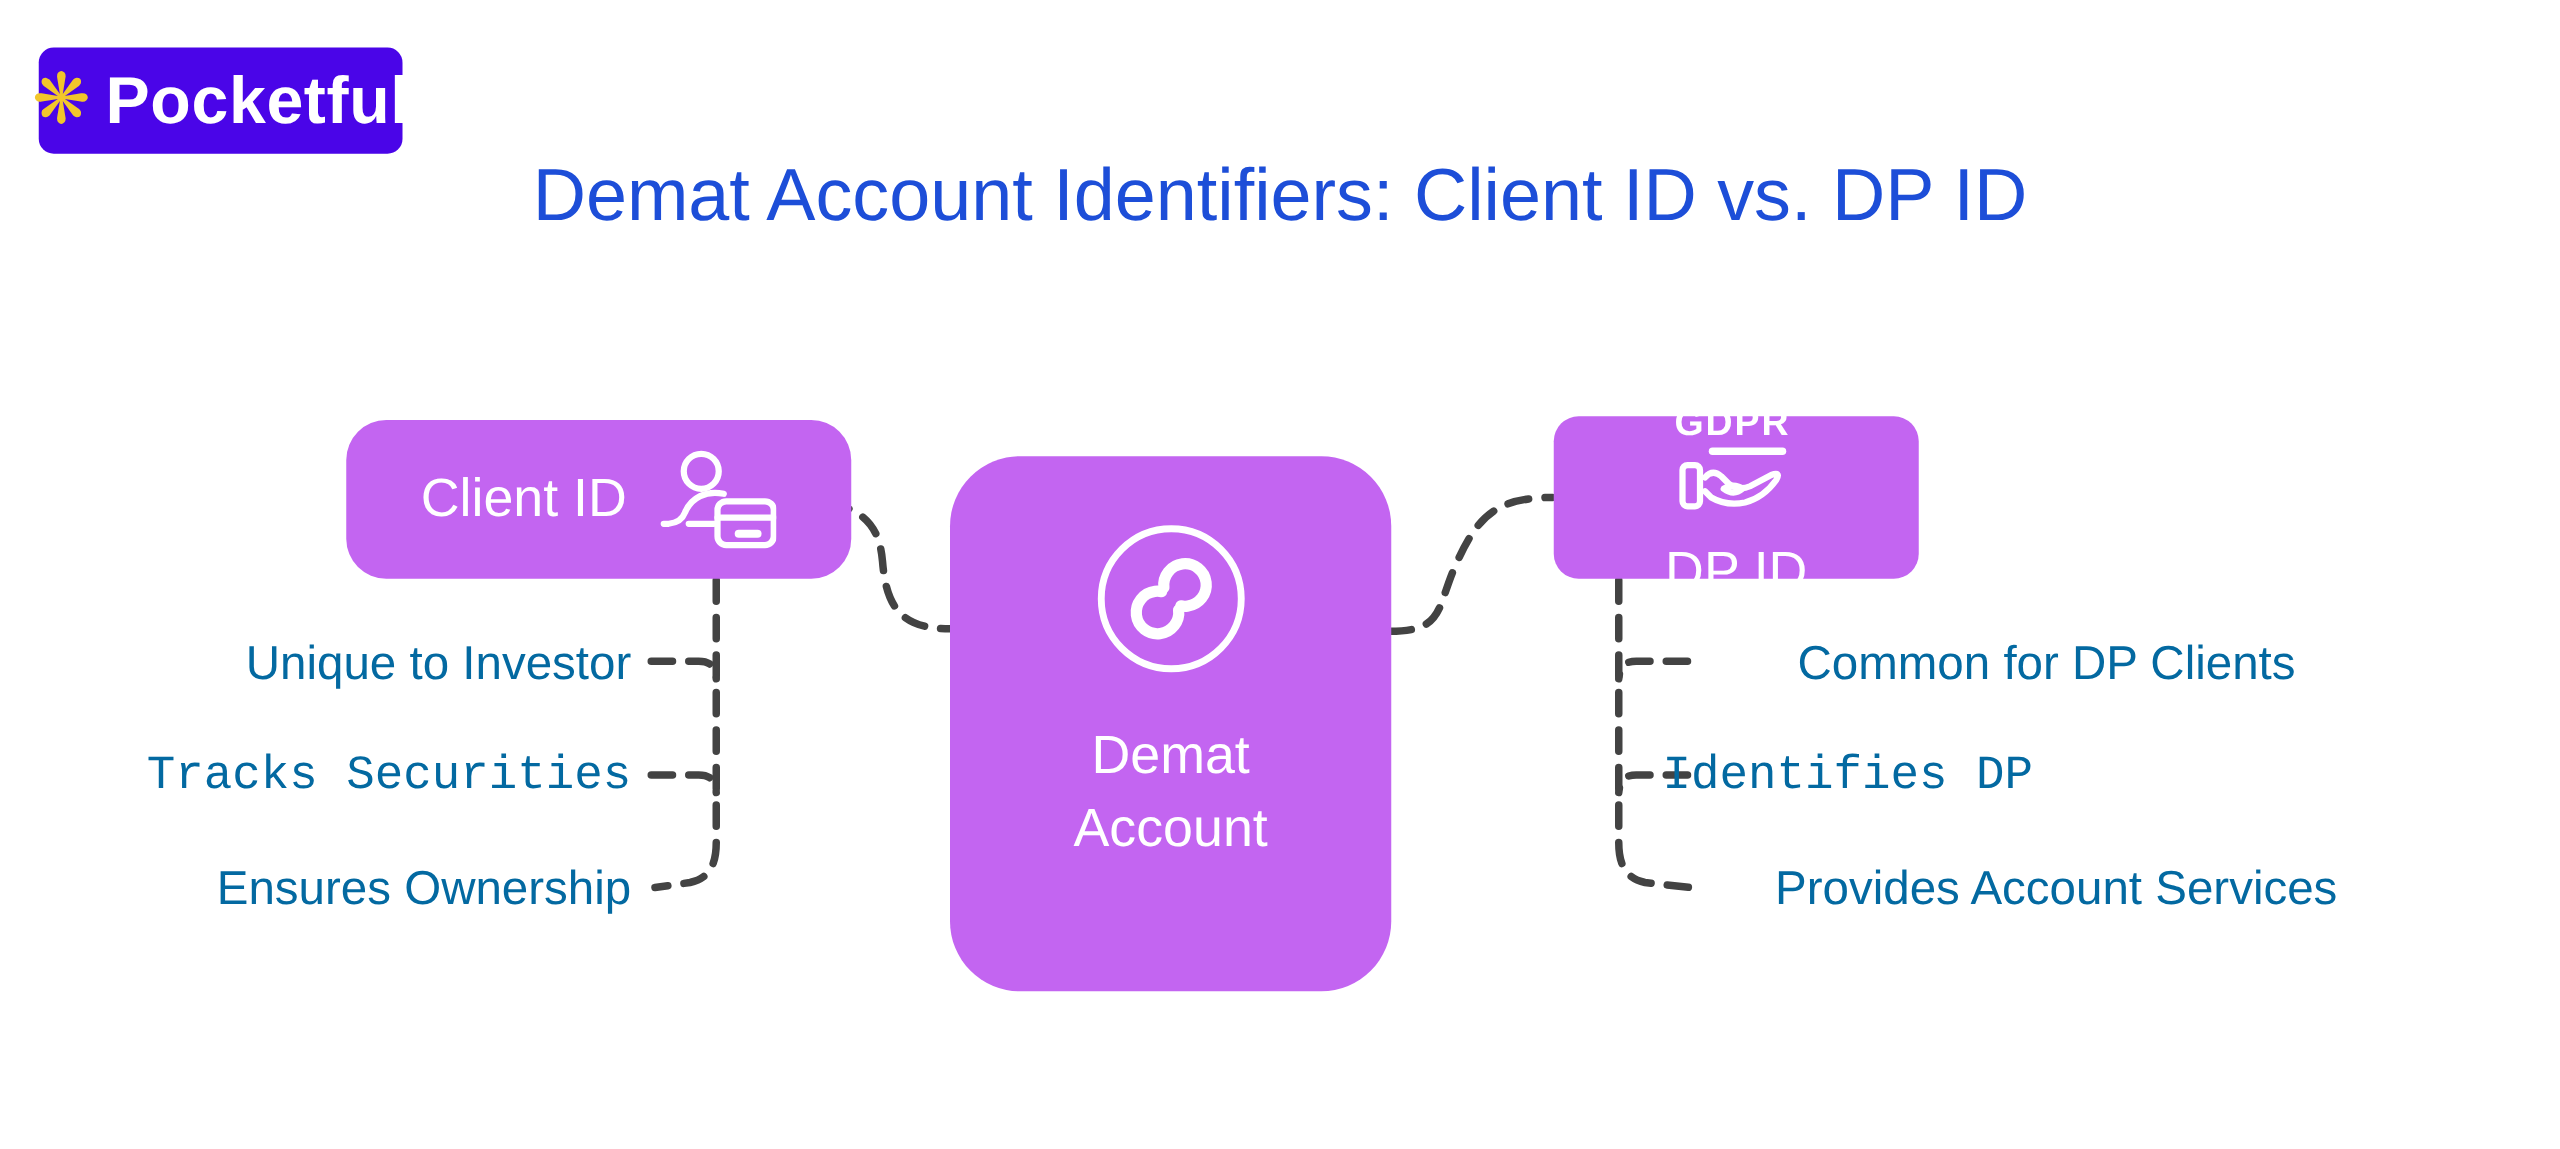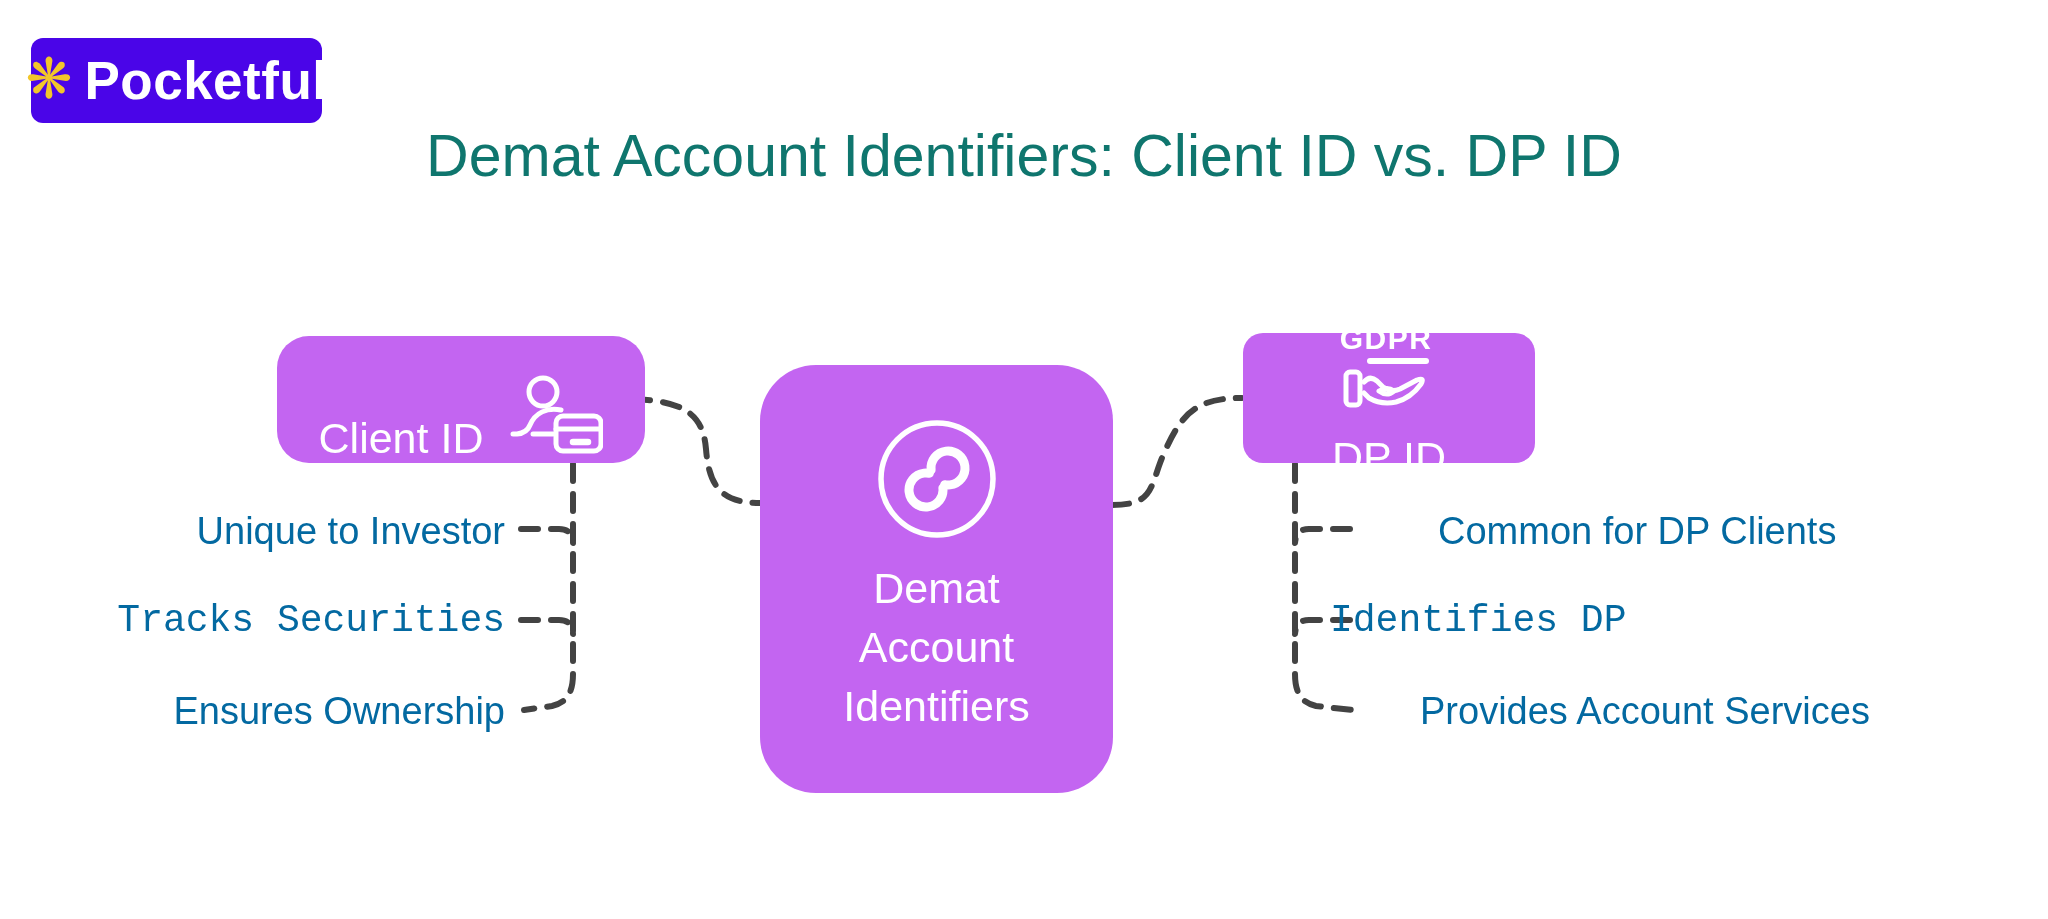--- a/index.html
+++ b/index.html
@@ -11,34 +11,34 @@
   .logo{
     position:absolute;left:31px;top:38px;width:291px;height:85px;
     background:#4a05e8;border-radius:12px;
     display:flex;align-items:center;justify-content:center;gap:12px;
   }
   .logo .flower{color:#f2c62b;font-size:56px;line-height:1;transform:translateY(-2px);}
   .logo .brand{color:#ffffff;font-size:53px;font-weight:700;letter-spacing:.5px;}
   
   .title{
     position:absolute;left:0;top:124px;width:100%;margin:0;
-    text-align:center;font-size:59px;line-height:64px;font-weight:400;color:#0f766e;
+    text-align:center;font-size:59px;line-height:64px;font-weight:400;color:#1d4ed8;
   }
   
   .wires{position:absolute;left:0;top:0;width:2048px;height:919px;pointer-events:none;}
   .wires path{
     fill:none;stroke:#434343;stroke-width:6;stroke-linecap:round;stroke-dasharray:17 13;
   }
   
   .node{
     position:absolute;background:#c365f1;color:#ffffff;
-    display:flex;align-items:center;justify-content:center;
+    display:flex;align-items:center;justify-content:center;gap:16px;
   }
   .node .nlabel{font-size:43px;white-space:nowrap;}
-  .client{left:277px;top:336px;width:368px;height:127px;border-radius:32px;gap:16px;align-items:flex-end;}
+  .client{left:277px;top:336px;width:404px;height:127px;border-radius:32px;gap:16px;}
   .dp{left:1243px;top:333px;width:292px;height:130px;border-radius:20px;gap:22px;flex-direction:column;}
   .center-node{
     left:760px;top:365px;width:353px;height:428px;border-radius:56px;
     flex-direction:column;justify-content:flex-start;
   }
   .center-node .rings{margin-top:44px;}
   .ctext{margin-top:10px;text-align:center;font-size:43px;line-height:59px;}
   
   .gdpr{width:86px;display:flex;flex-direction:column;align-items:center;margin-left:-6px;}
   .gdpr .bar{height:6px;background:#ffffff;border-radius:3px;}
@@ -93,21 +93,20 @@
     <svg class="rings" width="140" height="140" viewBox="0 0 140 140" fill="none" stroke="#ffffff">
       <circle cx="70" cy="70" r="56" stroke-width="5.5"></circle>
       <g stroke-width="9" stroke-linecap="round">
         <circle cx="59" cy="81" r="17" stroke-dasharray="85 22" transform="rotate(-7 59 81)"></circle>
         <circle cx="81" cy="59" r="17" stroke-dasharray="85 22" transform="rotate(173 81 59)"></circle>
       </g>
     </svg>
     <div class="ctext">
       <div>Demat</div>
       <div>Account</div>
-      <div>Identifiers</div>
     </div>
   </div>
 
   <div class="node dp">
     <div class="gdpr">
       <div class="bar top"></div>
       <div class="gtxt">GDPR</div>
       <div class="bar mid"></div>
       <svg class="hand" width="86" height="44" viewBox="0 0 86 44" fill="none" stroke="#ffffff" stroke-width="5" stroke-linecap="round" stroke-linejoin="round">
         <rect x="3" y="5" width="14" height="33" rx="4"></rect>

